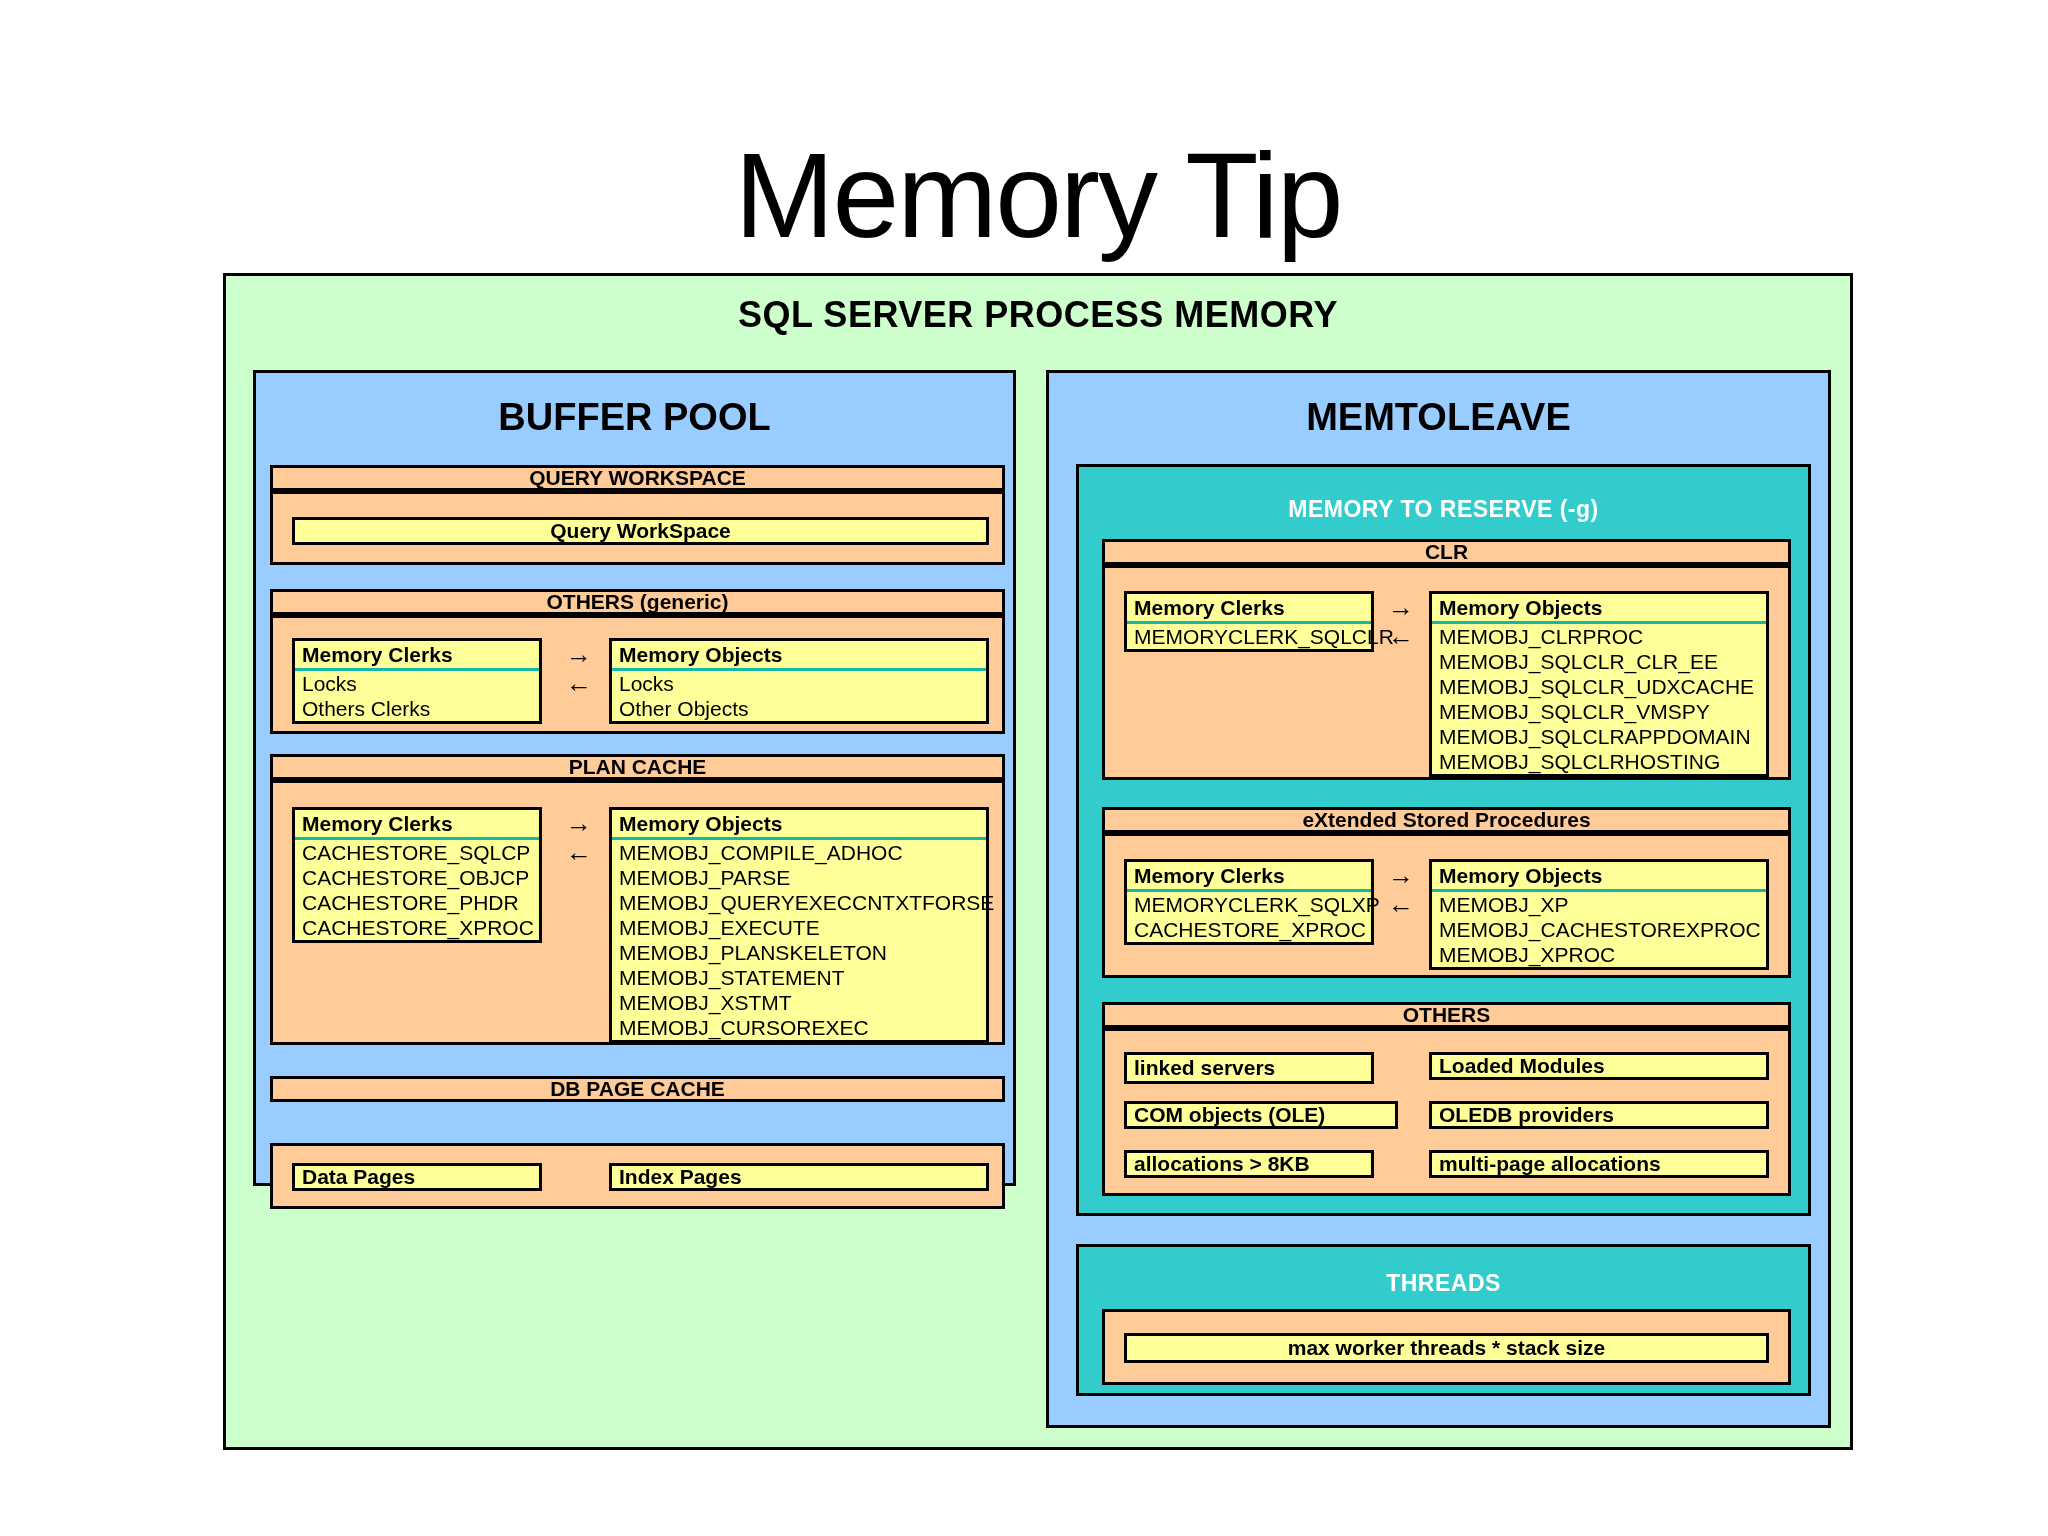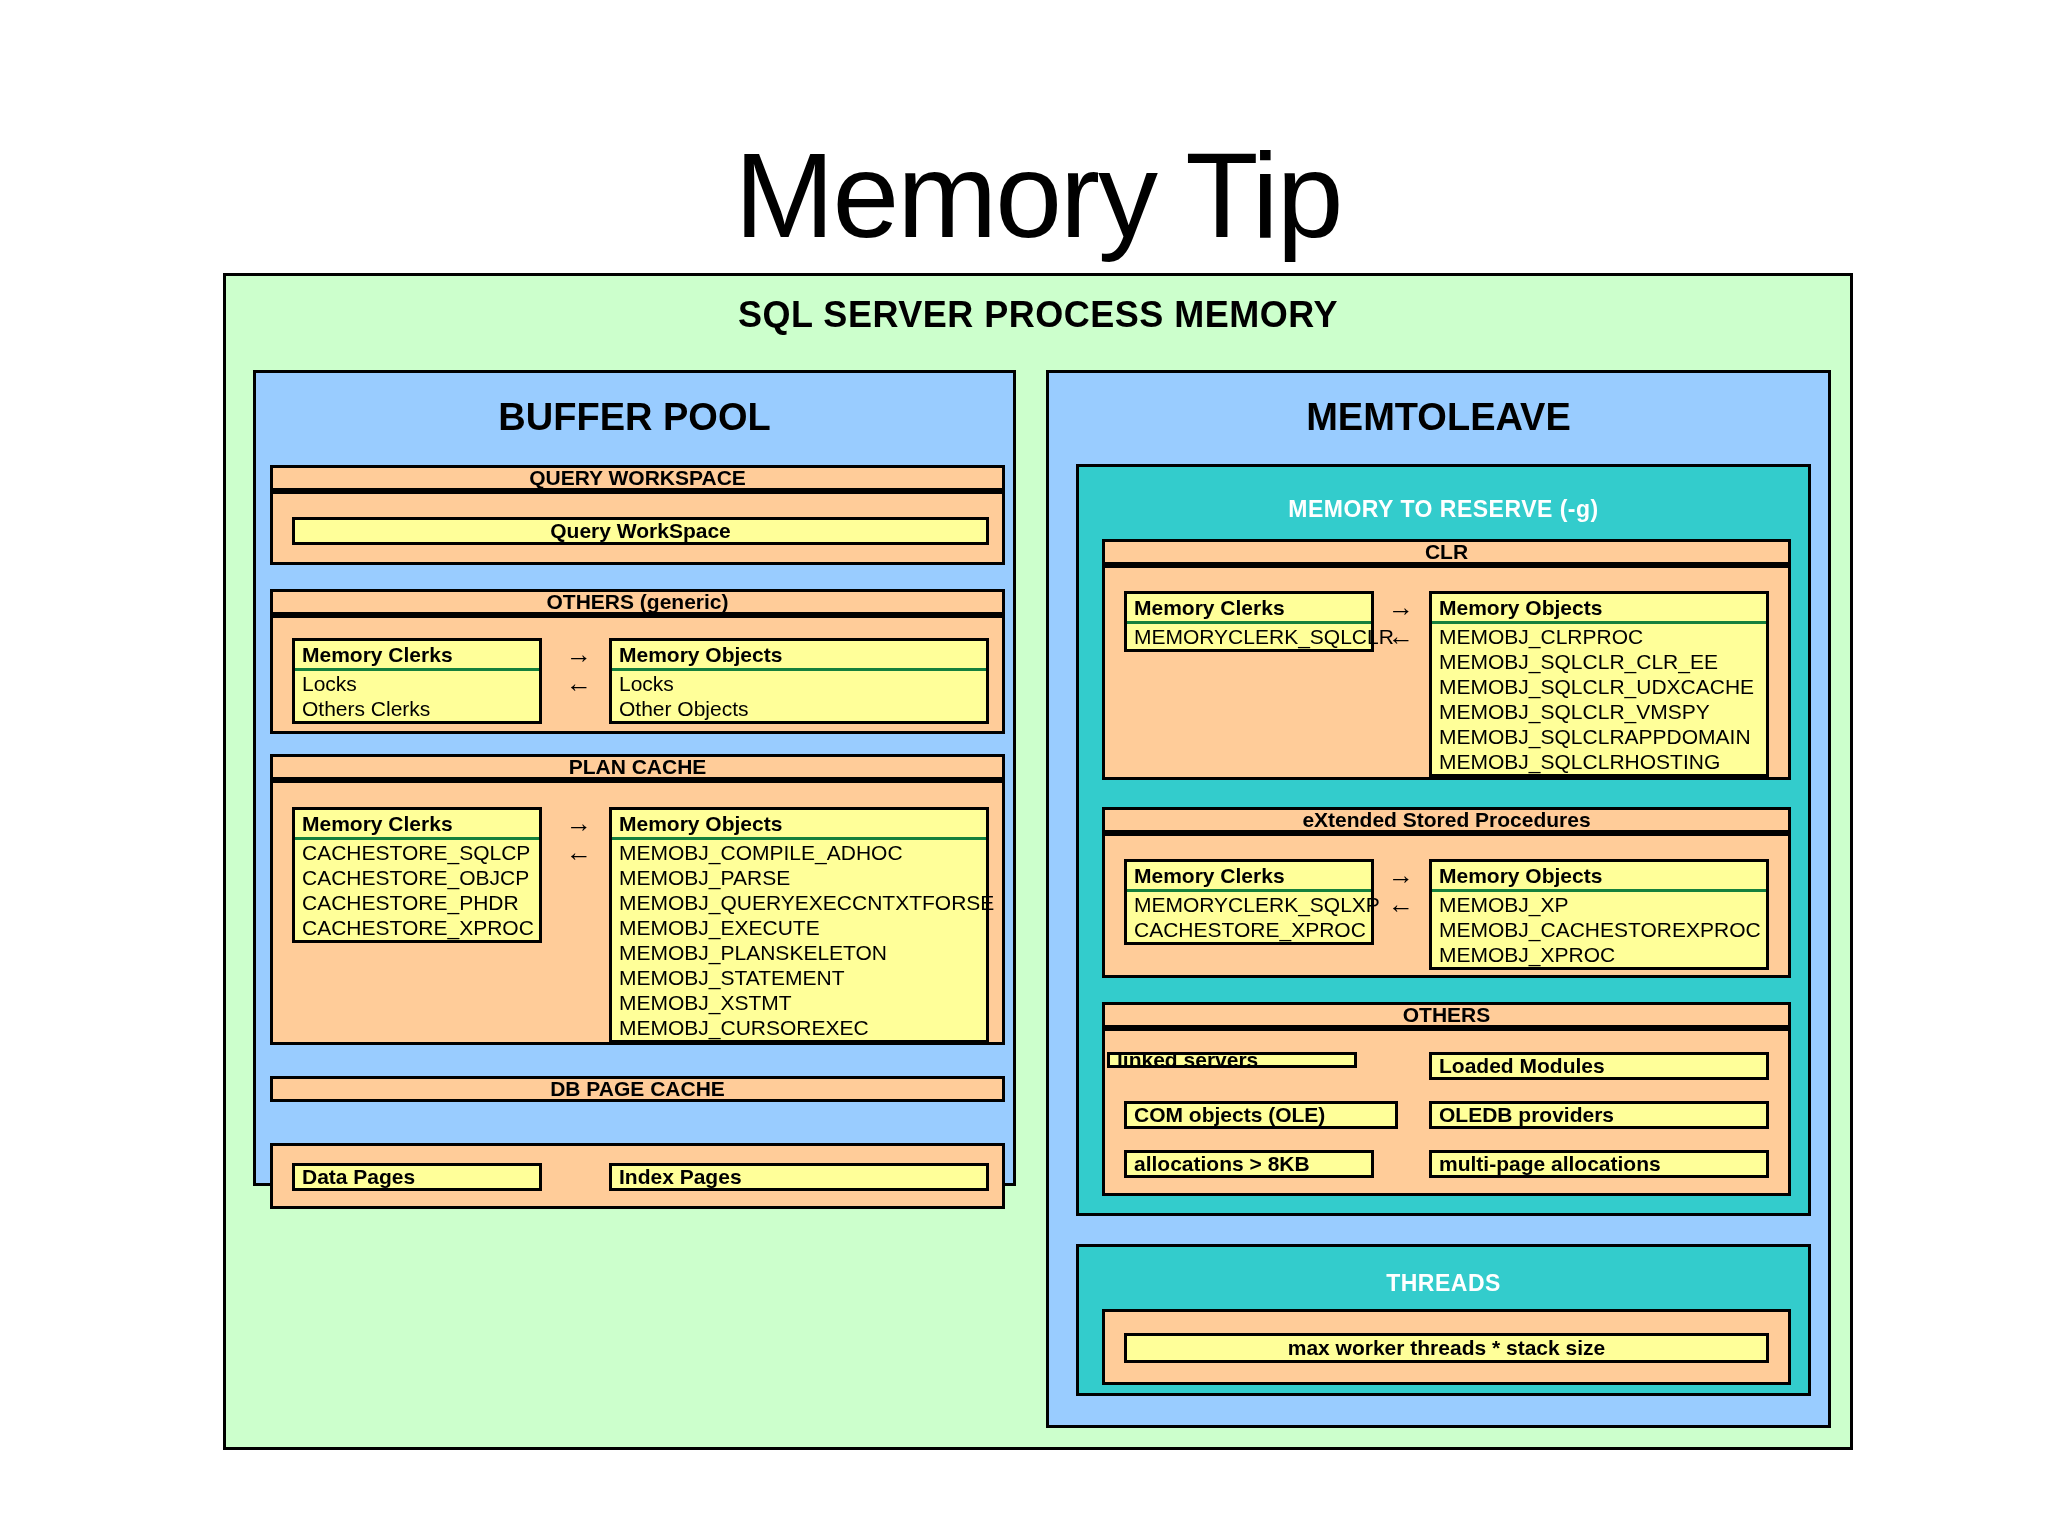--- a/index.html
+++ b/index.html
@@ -13,21 +13,21 @@
   .big-title{font-size:120px;font-weight:400;letter-spacing:-2px;}
   .frame{border:3px solid #000;}
   .bluebox{background:var(--blue);}
   .tealbox{background:var(--teal);}
   .box-title{font-weight:bold;font-size:38px;}
   .teal-title{font-weight:bold;font-size:23px;color:#ffffff;letter-spacing:.5px;}
   .green-title{font-weight:bold;font-size:36px;letter-spacing:.5px;}
   .sec-h{background:var(--orange);border:3px solid #000;font-weight:bold;font-size:21px;}
   .sec-b{background:var(--orange);border:3px solid #000;}
   .ytable{background:var(--yellow);border:3px solid #000;}
-  .ytable .th{font-weight:bold;font-size:21px;line-height:25px;padding:1px 7px;border-bottom:3px solid #15803d;}
+  .ytable .th{font-weight:bold;font-size:21px;line-height:25px;padding:1px 7px;border-bottom:3px solid #14b8a6;}
   .ytable .tr{font-size:21px;line-height:25px;padding:0 7px;white-space:nowrap;}
   .ybar{background:var(--yellow);border:3px solid #000;font-weight:bold;font-size:21px;}
   .ybar.lft{display:flex;align-items:center;justify-content:flex-start;padding:0 7px;}
   .ybar.cen{display:flex;align-items:center;justify-content:center;}
   .arrow{position:absolute;font-size:26px;line-height:26px;font-weight:400;}
 </style>
 </head>
 <body>
 
 <div id="page">
@@ -133,21 +133,21 @@
           <div class="abs ytable" style="left:324px;top:23px;width:340px;">
             <div class="th">Memory Objects</div>
             <div class="tr">MEMOBJ_XP</div>
             <div class="tr">MEMOBJ_CACHESTOREXPROC</div>
             <div class="tr">MEMOBJ_XPROC</div>
           </div>
         </div>
 
         <div class="abs ctr sec-h" style="left:23px;top:535px;width:689px;height:26px;">OTHERS</div>
         <div class="abs sec-b" style="left:23px;top:561px;width:689px;height:168px;">
-          <div class="abs ybar lft" style="left:2px;top:21px;width:250px;height:16px;">linked servers</div>
+          <div class="abs ybar lft" style="left:19px;top:21px;width:250px;height:32px;">linked servers</div>
           <div class="abs ybar lft" style="left:324px;top:21px;width:340px;height:28px;">Loaded Modules</div>
           <div class="abs ybar lft" style="left:19px;top:70px;width:274px;height:28px;">COM objects (OLE)</div>
           <div class="abs ybar lft" style="left:324px;top:70px;width:340px;height:28px;">OLEDB providers</div>
           <div class="abs ybar lft" style="left:19px;top:119px;width:250px;height:28px;">allocations &gt; 8KB</div>
           <div class="abs ybar lft" style="left:324px;top:119px;width:340px;height:28px;">multi-page allocations</div>
         </div>
       </div>
 
       <div class="abs frame tealbox" style="left:27px;top:871px;width:735px;height:152px;padding-left:24px;">
         <div class="abs ctr teal-title" style="left:0;top:22px;width:100%;height:28px;">THREADS</div>

